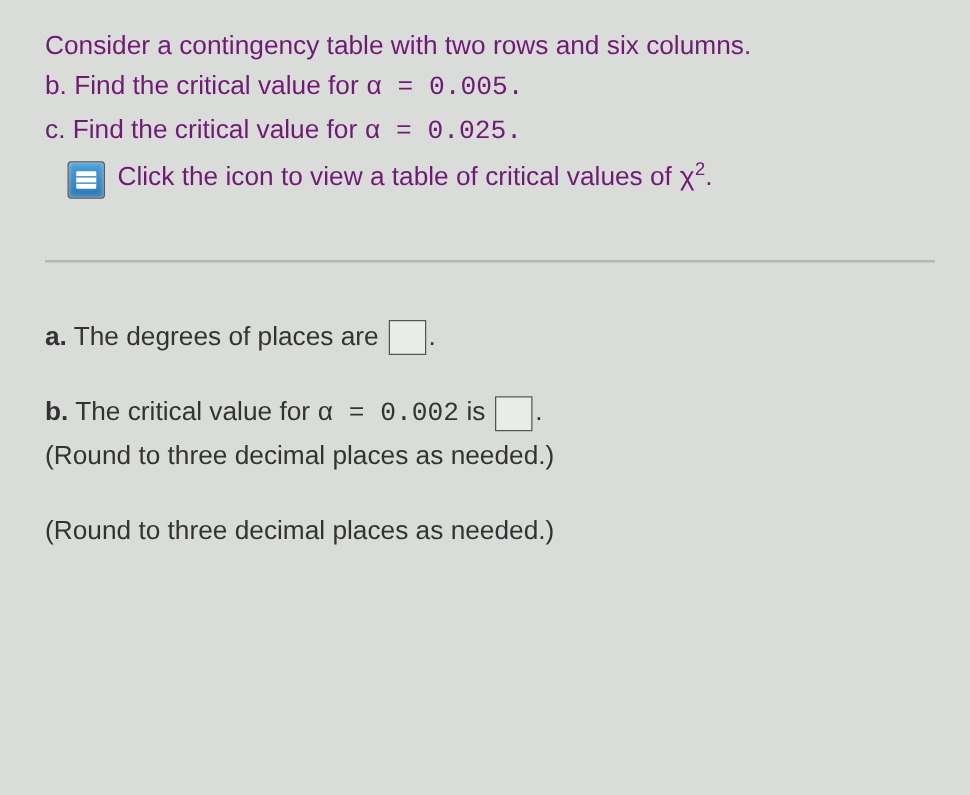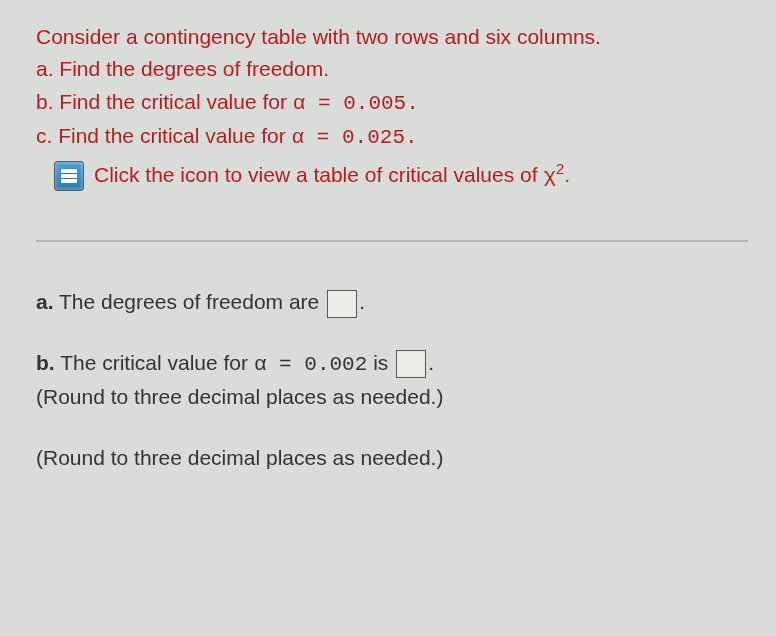--- a/index.html
+++ b/index.html
@@ -12,21 +12,21 @@
       font-family: Arial, Helvetica, sans-serif;
       color: #2a2a2a;
       overflow: hidden;
     }
     .container {
       padding: 22px 28px 22px 36px;
     }
     .question-section {
       font-size: 21px;
       line-height: 1.45;
-      color: #b91c1c;
+      color: #701a75;
     }
     .question-line { margin-bottom: 2px; }
     .icon-line {
       display: flex;
       align-items: center;
       gap: 10px;
       margin-top: 6px;
       padding-left: 18px;
     }
     .table-icon {
@@ -90,21 +90,20 @@
     sup { font-size: 0.7em; vertical-align: super; line-height: 0; }
     .alpha, .chi { font-family: Liberation Mono, monospace; }
   </style>
 </head>
 <body>
 
 <div class="container">
 
   <div class="question-section">
     <div class="question-line">Consider a contingency table with two rows and six columns.</div>
-    <div class="question-line">a. Find the degrees of freedom.</div>
     <div class="question-line">
       <span>b. Find the critical value for </span><span class="alpha">α = 0.005.</span>
     </div>
     <div class="question-line">
       <span>c. Find the critical value for </span><span class="alpha">α = 0.025.</span>
     </div>
     <div class="icon-line">
       <span class="table-icon">
         <span class="table-icon-inner"></span>
       </span>
@@ -112,21 +111,21 @@
         <span>Click the icon to view a table of critical values of </span><span class="chi">χ</span><sup>2</sup><span>.</span>
       </span>
     </div>
   </div>
 
   <hr class="divider">
 
   <div class="answer-section">
 
     <div class="answer-block">
-      <span class="bold">a.</span><span> The degrees of freedom are </span><input type="text" class="answer-box" style=""><span>.</span>
+      <span class="bold">a.</span><span> The degrees of places are </span><input type="text" class="answer-box" style=""><span>.</span>
     </div>
 
     <div class="answer-block">
       <div>
         <span class="bold">b.</span><span> The critical value for </span><span class="alpha">α = 0.002</span><span> is </span><input type="text" class="answer-box" style=""><span>.</span>
       </div>
       <div>(Round to three decimal places as needed.)</div>
     </div>
 
     <div class="answer-block">

